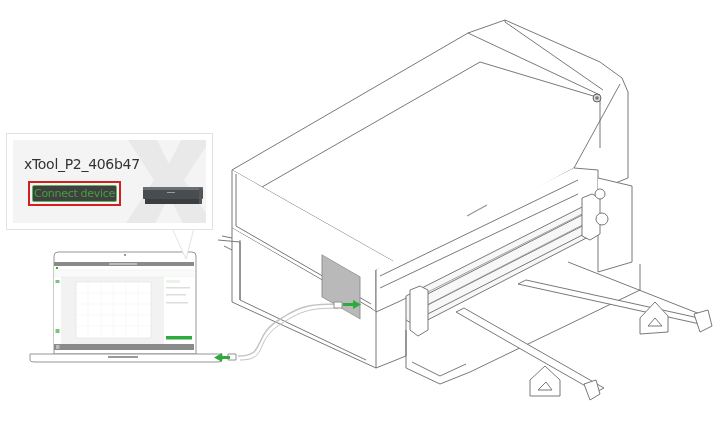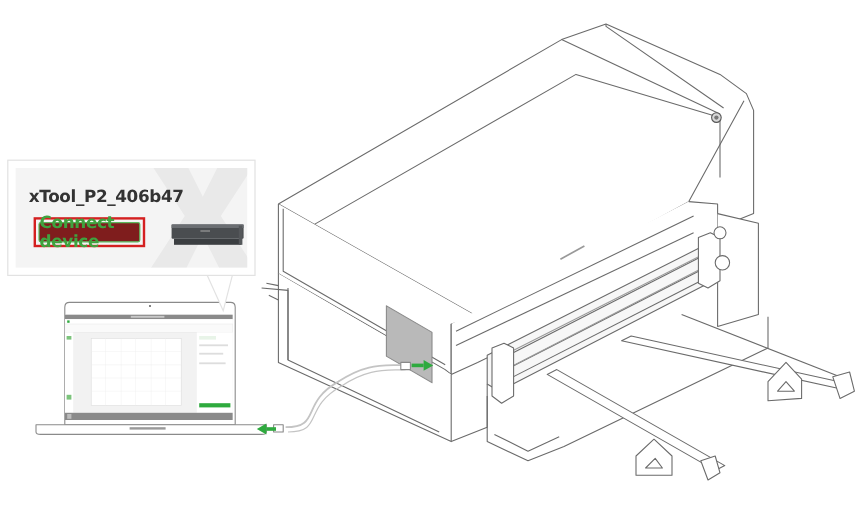--- a/index.html
+++ b/index.html
@@ -4,35 +4,35 @@
 <style>
   html, body { margin: 0; padding: 0; background: #ffffff; }
   body { width: 717px; height: 425px; position: relative; overflow: hidden; font-family: "Liberation Sans", sans-serif; }
   .scene { position: absolute; left: 0; top: 0; width: 717px; height: 425px; }
   .callout {
     position: absolute; left: 6px; top: 133px; width: 205px; height: 95px;
     border: 1px solid #e2e2e2; background: #ffffff;
   }
   .callout-inner {
     position: absolute; left: 6px; top: 6px; right: 6px; bottom: 6px;
-    background: #f4f4f4; overflow: hidden; font-weight: bold;
+    background: #f4f4f4; overflow: hidden;
   }
   .callout-x { position: absolute; right: -8px; top: -6px; width: 90px; height: 92px; }
   .device-name {
     position: absolute; left: 11px; top: 16px; font-size: 14px; color: #333333;
     font-family: "DejaVu Sans", sans-serif; letter-spacing: -0.3px;
   }
   .connect-wrap {
     position: absolute; left: 15px; top: 41px; width: 93px; height: 25px;
     border: 2px solid #d42020; box-sizing: border-box;
   }
   .connect-btn {
     position: absolute; left: 2px; top: 2px; right: 2px; bottom: 2px;
-    border: 1px solid #5cb85c; background: #7f1d1d; color: #3fa33f;
-    font-size: 14px; font-family: "DejaVu Sans", sans-serif;
+    border: 1px solid #5cb85c; background: #404040; color: #3fa33f;
+    font-size: 11px; font-family: "DejaVu Sans", sans-serif;
     display: flex; align-items: center; justify-content: center; border-radius: 2px;
     letter-spacing: -0.3px;
   }
   .device-thumb { position: absolute; left: 128px; top: 45px; width: 64px; height: 22px; }
   .laptop-screen-area { position: absolute; left: 54px; top: 262px; width: 140px; height: 88px; }
 </style>
 </head>
 <body>
 
 <div class="scene">

